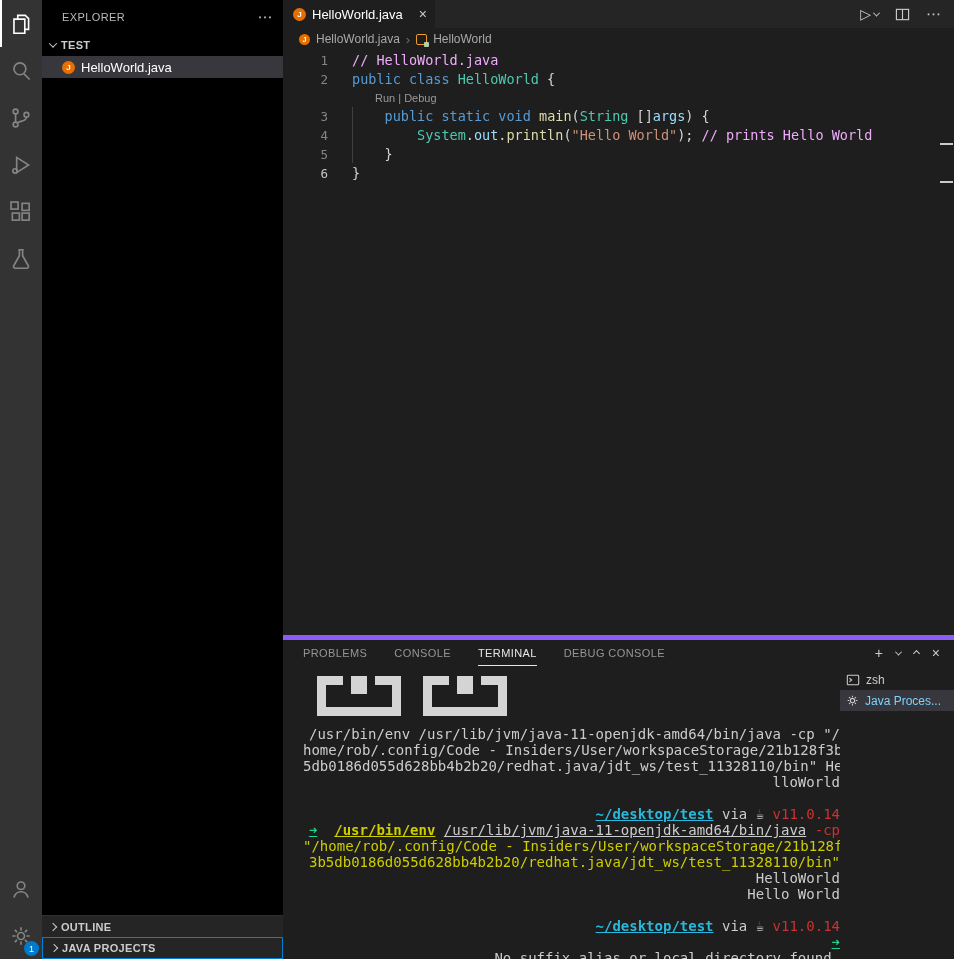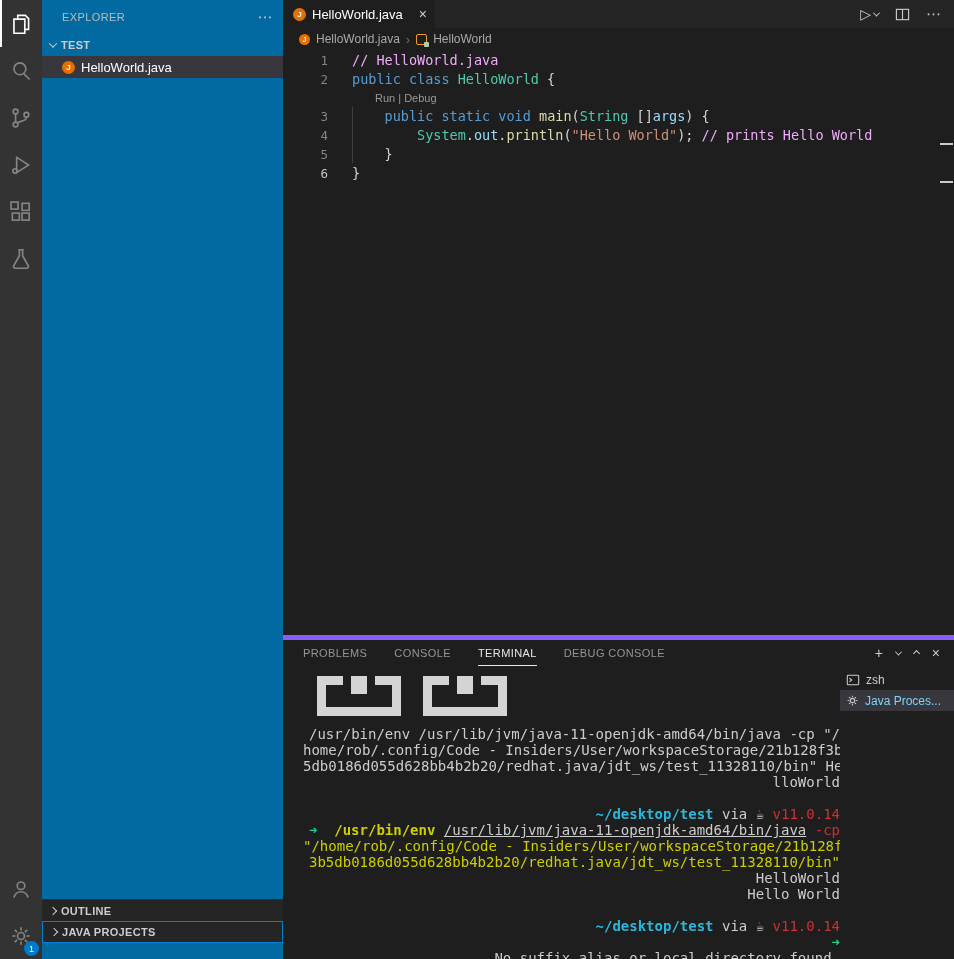--- a/index.html
+++ b/index.html
@@ -12,30 +12,30 @@
                   background:#333333; display:flex; flex-direction:column; align-items:stretch; z-index:5;}
   .ab-item { height:47px; display:flex; align-items:center; justify-content:center;
              color:#858585; cursor:pointer; position:relative; }
   .ab-item.active { color:#ffffff; box-shadow: inset 2px 0 0 #ffffff; }
   .ab-spacer { flex:1; }
   .ab-badge { position:absolute; right:3px; bottom:3px; min-width:15px; height:15px; border-radius:50%;
               background:#007acc; color:#fff; font-size:9px; display:flex; align-items:center; justify-content:center; }
 
   
   .sidebar { position:absolute; left:42px; top:0; width:241px; height:100%;
-             background:#0369a1; z-index:4;text-align:right; }
+             background:#000000; z-index:4;text-align:right; }
   .sidebar-header { height:34px; display:flex; align-items:center; padding:0 10px 0 20px;
                     font-size:11px; color:#bbbbbb; letter-spacing:0.4px; }
   .sidebar-header .more { margin-left:auto; color:#cccccc; font-size:15px; cursor:pointer; }
   .section-header { height:22px; display:flex; align-items:center; gap:5px; padding-left:8px;
                     font-size:11px; font-weight:bold; color:#cccccc; letter-spacing:0.3px; cursor:pointer; }
   .file-row { height:22px; display:flex; align-items:center; gap:6px; padding-left:20px;
               font-size:13px; color:#cccccc; cursor:pointer; }
   .file-row.selected { background:#37373d; color:#ffffff; }
-  .sidebar-bottom { position:absolute; left:0; right:0; bottom:16px; }
+  .sidebar-bottom { position:absolute; left:0; right:0; bottom:0; }
   .sidebar-bottom .section-header { border-top:1px solid #303031; background:#252526; }
   .sidebar-bottom .section-header.focus { border:1px solid #007fd4; }
 
   
   .chev { display:inline-block; width:6px; height:6px;
           border-right:1.2px solid currentColor; border-bottom:1.2px solid currentColor; flex:none; }
   .chev.down  { transform:rotate(45deg) translate(-1px,-1px); }
   .chev.right { transform:rotate(-45deg); }
   .chev.up    { transform:rotate(-135deg); }
   .chev.tiny  { width:5px; height:5px; }
@@ -94,21 +94,21 @@
                    align-items:center; gap:13px; color:#cccccc; }
   .pa-icon { cursor:pointer; font-size:14px; line-height:1; display:flex; align-items:center; }
 
   .panel-body { display:flex; height:297px; }
   .term-main { flex:1; padding:6px 0 0 20px; font-family:"DejaVu Sans Mono","DejaVu Sans", monospace;
                font-size:14px; line-height:16px; overflow:hidden; }
   .ascii-art { display:flex; gap:22px; margin:4px 0 10px 14px; height:40px; }
   .term-line { white-space:pre; height:16px; }
   .t-fg { color:#cccccc; } .t-cyan { color:#29b8db; } .t-red { color:#cd3131; }
   .t-green { color:#23d18b; } .t-yellow { color:#cdcd00; }
-  .t-bold { font-weight:bold; } .t-ul { text-decoration:underline; }
+  .t-bold { font-weight:bold;text-decoration:underline; } .t-ul { text-decoration:underline; }
 
   .term-sidebar { width:114px; padding-top:3px; }
   .term-row { height:21px; display:flex; align-items:center; gap:6px; padding-left:6px;
               font-size:12px; color:#cccccc; cursor:pointer; white-space:nowrap; overflow:hidden; }
   .term-row.selected { background:#37373d; color:#7dd3fc; }
 </style>
 </head>
 <body>
 
 <nav class="activity-bar">

